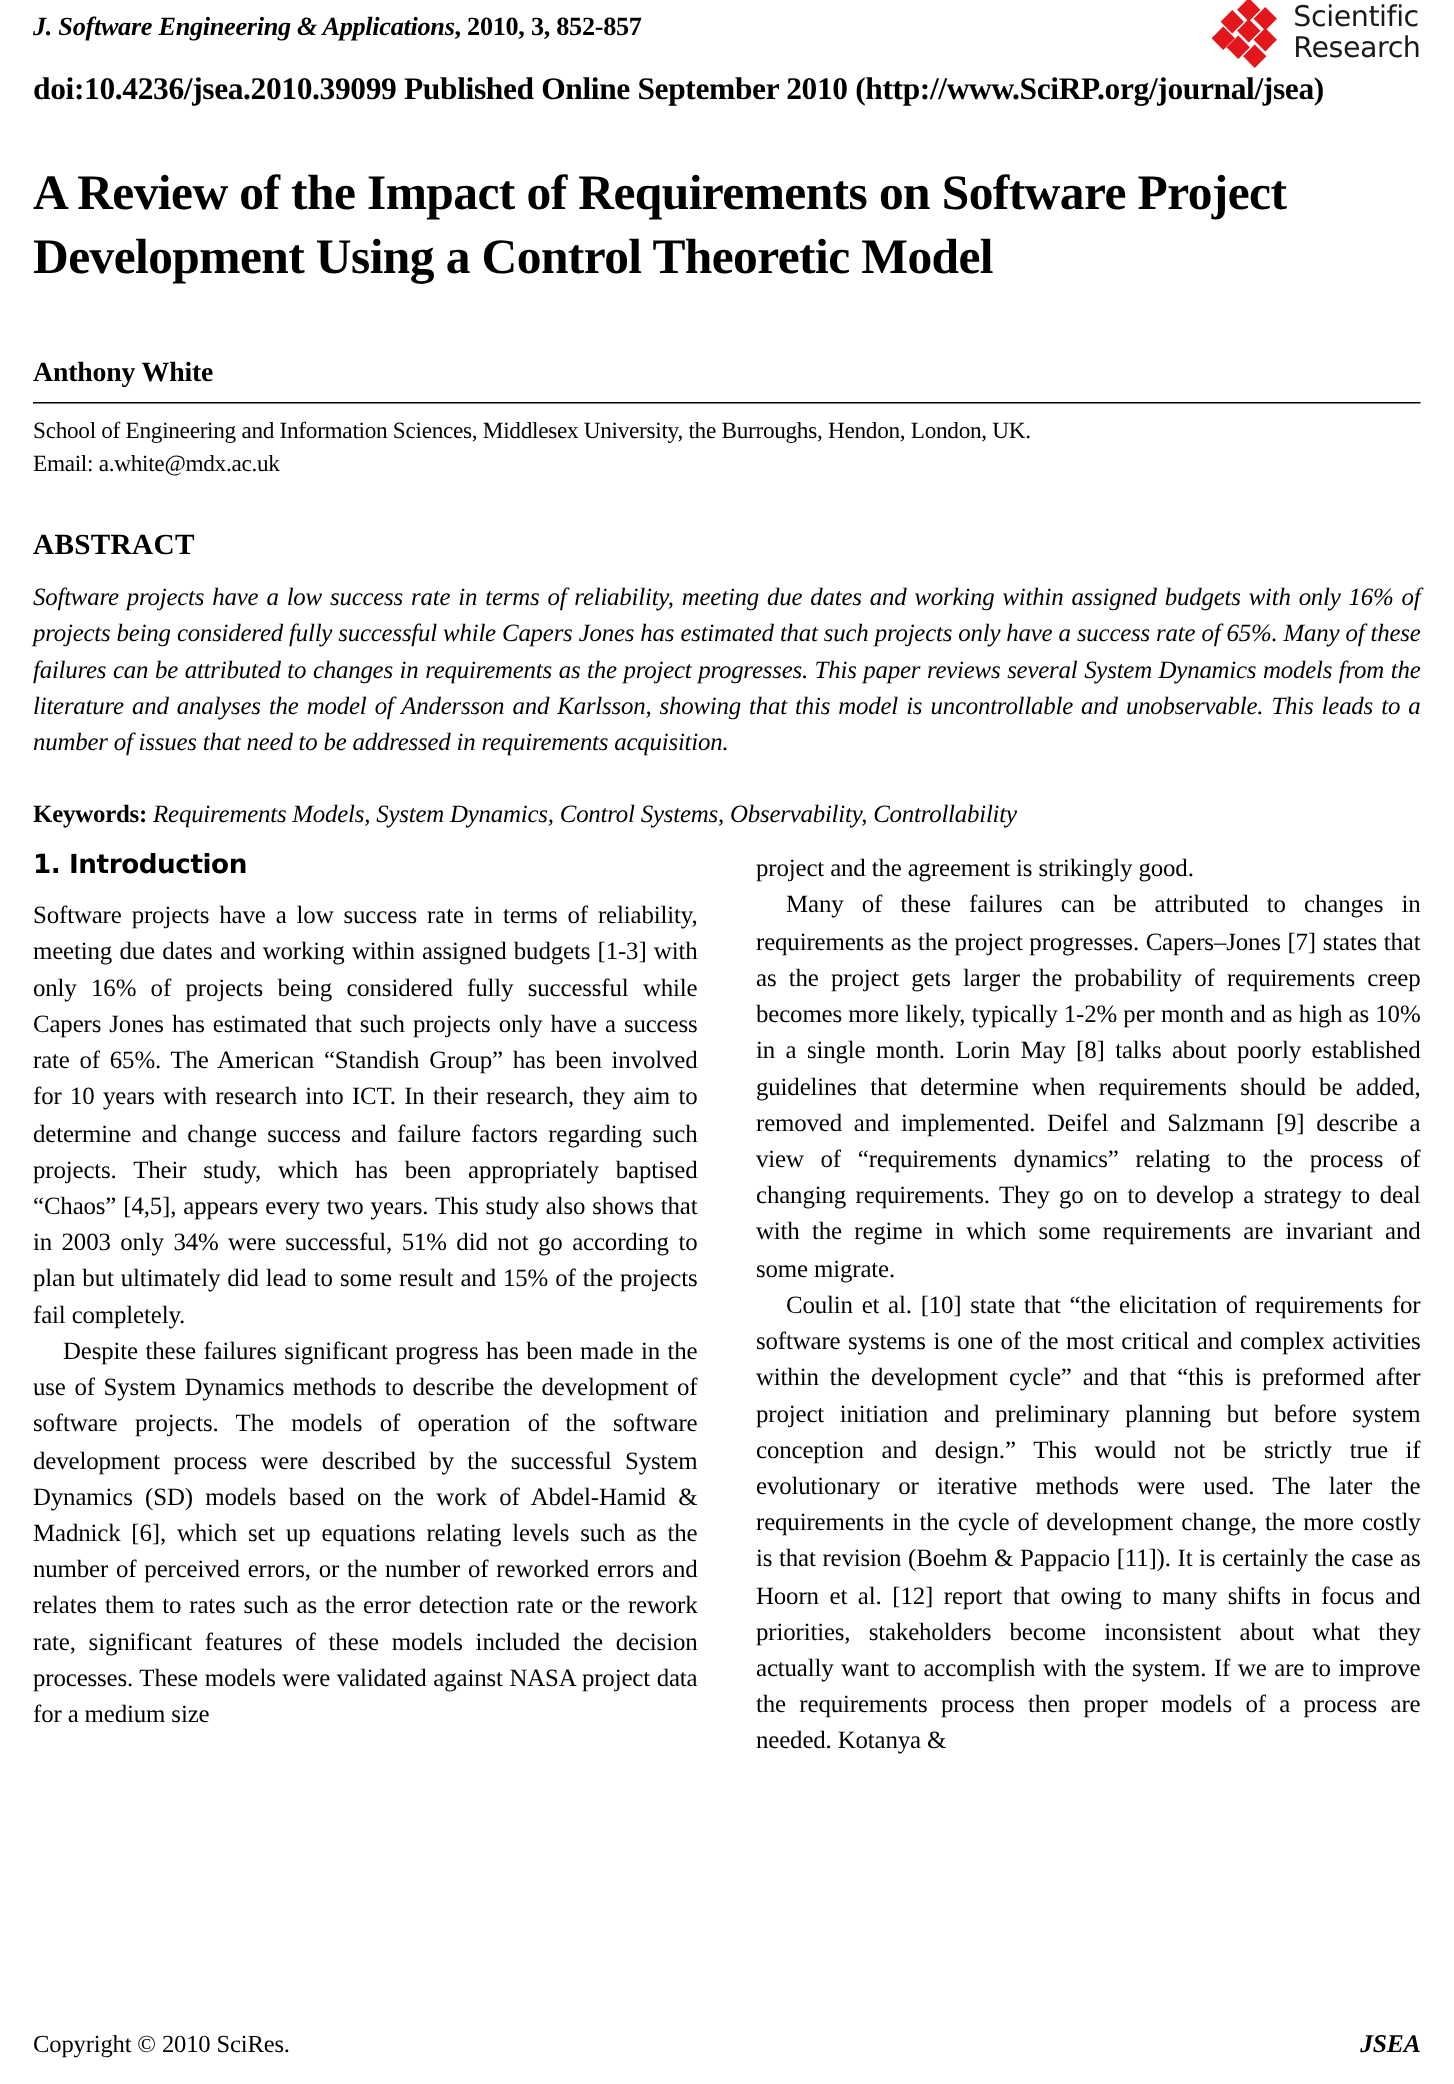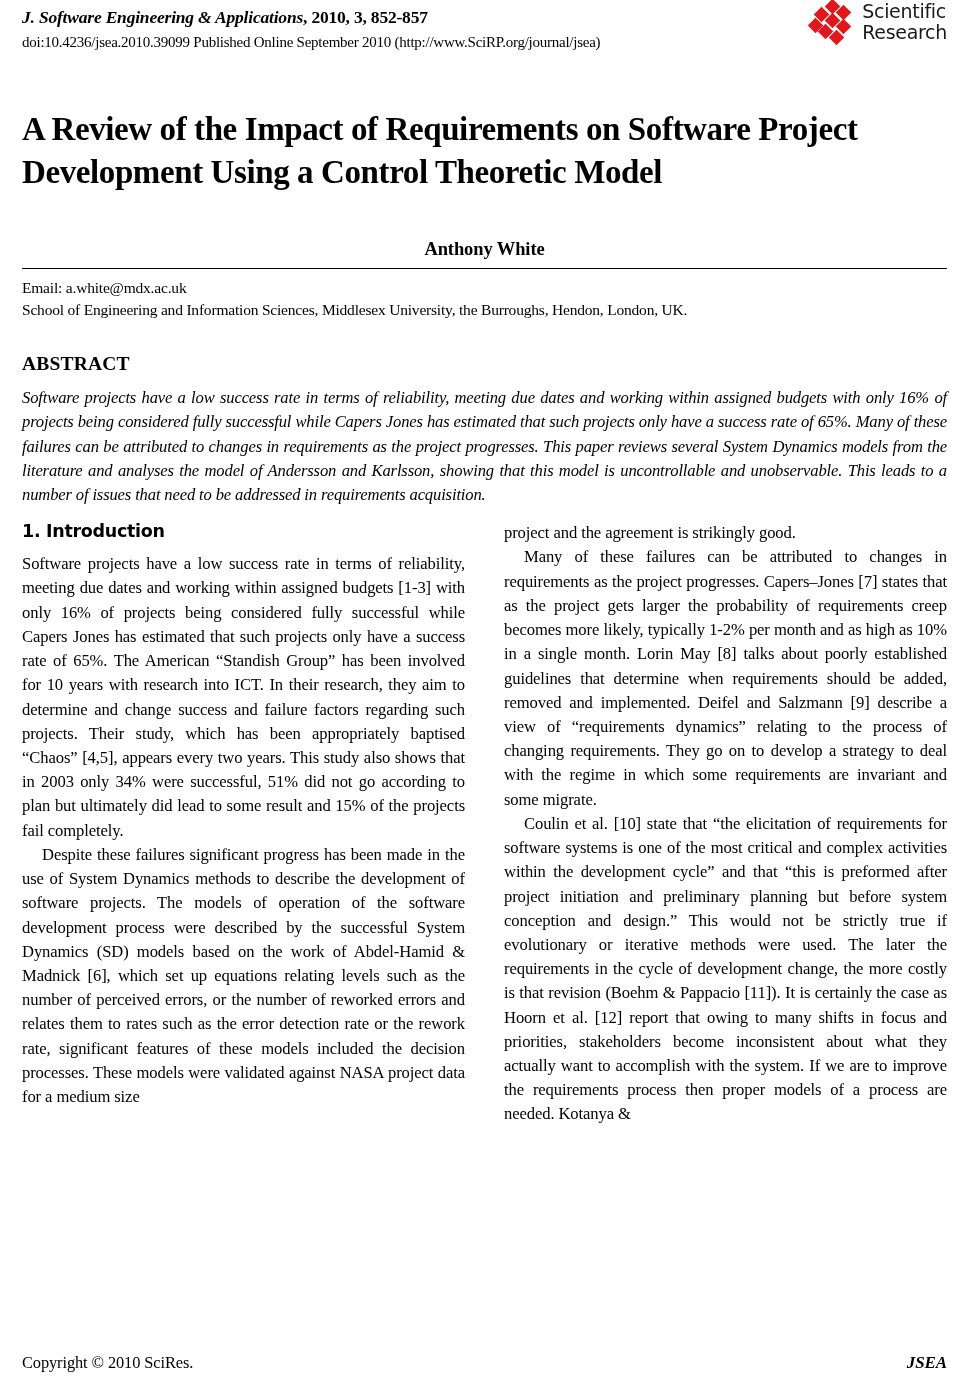--- a/index.html
+++ b/index.html
@@ -34,25 +34,26 @@
     font-weight: bold;
     font-style: italic;
     letter-spacing: -0.2px;
     line-height: 1.35;
     white-space: nowrap;
   }
   .journal-line .upright {
     font-style: normal;
   }
   .doi-line {
-    font-size: 15px;
+    font-size: 21px;
     line-height: 1.45;
     letter-spacing: -0.25px;
     white-space: nowrap;
-    margin-top: 2px;
+    margin-top: 14px;
+    font-weight: bold;
   }
   .logo {
     position: absolute;
     right: 0;
     top: 0;
     display: flex;
     align-items: center;
     gap: 6px;
   }
   .logo-mark {
@@ -83,21 +84,20 @@
     line-height: 1.29;
     letter-spacing: -0.4px;
     margin-top: 44px;
     max-width: 905px;
   }
   .author {
     font-size: 18.5px;
     font-weight: bold;
     margin-top: 46px;
     letter-spacing: -0.1px;
-    text-align: center;
   }
   .rule {
     border: 0;
     border-top: 1.4px solid #000;
     margin: 8px 0 0 0;
     width: 925px;
   }
   .affil {
     font-size: 15.5px;
     line-height: 1.42;
@@ -207,27 +207,30 @@
         <span>Research</span>
       </span>
     </div>
   </div>
 
   <h1 class="title">A Review of the Impact of Requirements on Software Project Development Using a Control Theoretic Model</h1>
 
   <div class="author">Anthony White</div>
   <hr class="rule">
   <div class="affil">
+    <div>School of Engineering and Information Sciences, Middlesex University, the Burroughs, Hendon, London, UK.</div>
     <div>Email: a.white@mdx.ac.uk</div>
-    <div>School of Engineering and Information Sciences, Middlesex University, the Burroughs, Hendon, London, UK.</div>
   </div>
 
   <div class="abstract-head">ABSTRACT</div>
   <div class="abstract-body">Software projects have a low success rate in terms of reliability, meeting due dates and working within assigned budgets with only 16% of projects being considered fully successful while Capers Jones has estimated that such projects only have a success rate of 65%. Many of these failures can be attributed to changes in requirements as the project progresses. This paper reviews several System Dynamics models from the literature and analyses the model of Andersson and Karlsson, showing that this model is uncontrollable and unobservable. This leads to a number of issues that need to be addressed in requirements acquisition.</div>
 
+  <div class="keywords">
+    <b>Keywords:</b><span> Requirements Models, System Dynamics, Control Systems, Observability, Controllability</span>
+  </div>
 
   <div class="columns">
 
     <div class="col">
       <div class="section-head">1. Introduction</div>
       <p class="para">Software projects have a low success rate in terms of reliability, meeting due dates and working within assigned budgets [1-3] with only 16% of projects being considered fully successful while Capers Jones has estimated that such projects only have a success rate of 65%. The American “Standish Group” has been involved for 10 years with research into ICT. In their research, they aim to determine and change success and failure factors regarding such projects. Their study, which has been appropriately baptised “Chaos” [4,5], appears every two years. This study also shows that in 2003 only 34% were successful, 51% did not go according to plan but ultimately did lead to some result and 15% of the projects fail completely.</p>
       <p class="para indent">Despite these failures significant progress has been made in the use of System Dynamics methods to describe the development of software projects. The models of operation of the software development process were described by the successful System Dynamics (SD) models based on the work of Abdel-Hamid &amp; Madnick [6], which set up equations relating levels such as the number of perceived errors, or the number of reworked errors and relates them to rates such as the error detection rate or the rework rate, significant features of these models included the decision processes. These models were validated against NASA project data for a medium size</p>
     </div>
 
     <div class="col">

